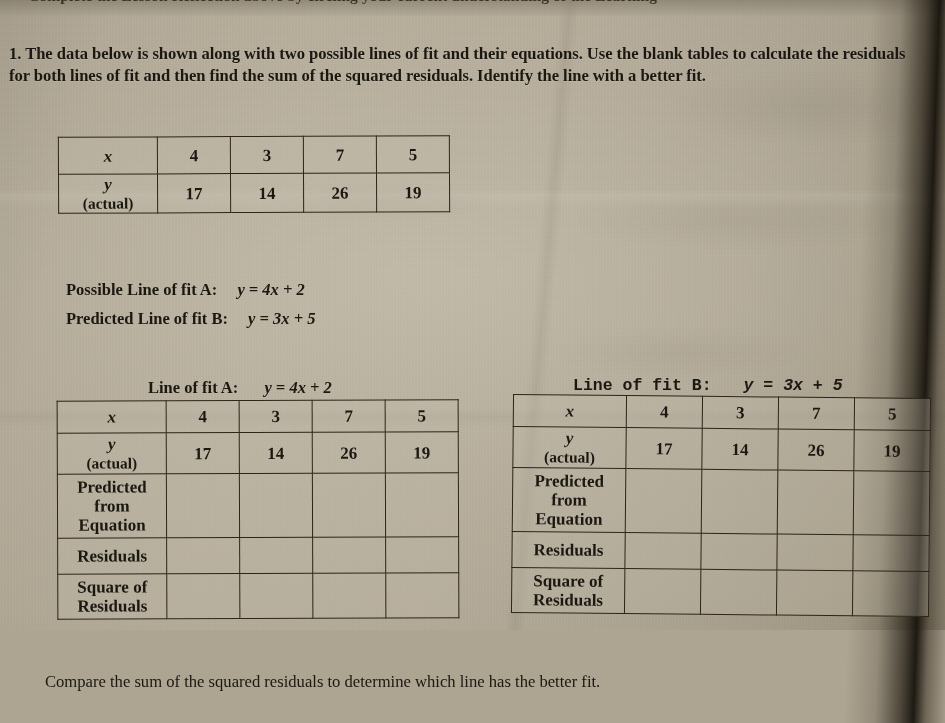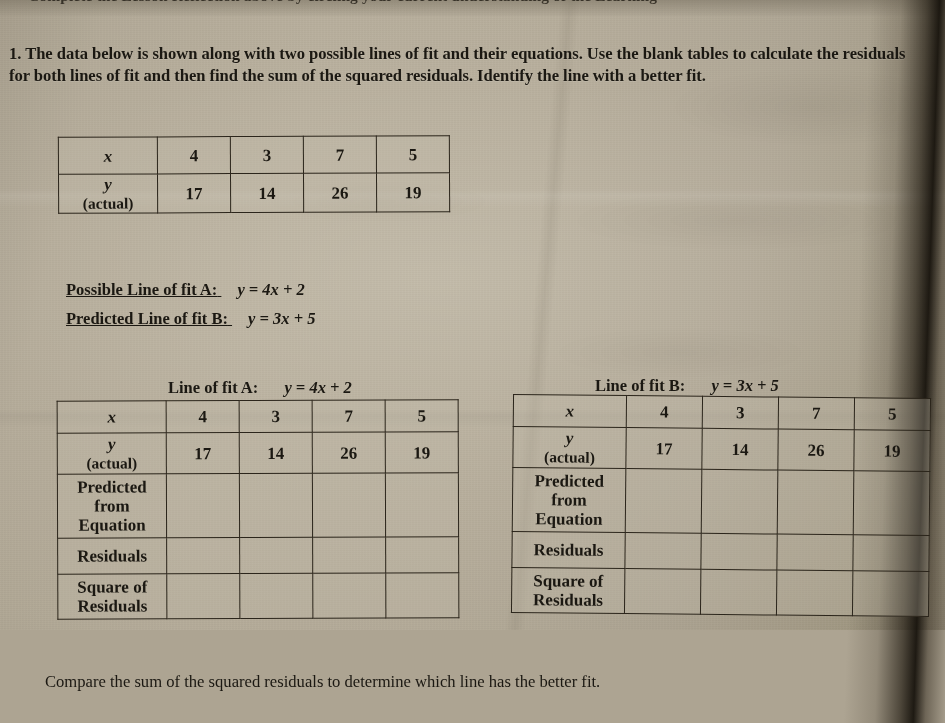--- a/index.html
+++ b/index.html
@@ -166,43 +166,42 @@
 
   
   #equations {
     position: absolute;
     left: 66px;
     top: 275px;
     font-size: 16.5px;
     font-weight: 700;
     line-height: 29px;
     color: #1b1812;
-    text-decoration: underline;
   }
   #equations .eq {
     display: inline-block;
     margin-left: 16px;
     font-style: italic;
   }
 
   
   .cap {
     position: absolute;
     font-size: 16.5px;
     font-weight: 700;
     color: #1b1812;
     white-space: nowrap;
   }
   .cap .eq {
     display: inline-block;
     margin-left: 22px;
     font-style: italic;
   }
-  #cap-a { left: 148px; top: 378px; margin-left: 20px; }
-  #cap-b { left: 595px; top: 376px; }
+  #cap-a { left: 148px; top: 378px; }
+  #cap-b { left: 573px; top: 376px; font-family: Liberation Mono, monospace; }
 
   
   .work {
     position: absolute;
   }
   .work td.lbl       { width: 108px; }
   .work td.val       { width: 72px;  }
   .work tr.r-x  td   { height: 31px; }
   .work tr.r-y  td   { height: 40px; }
   .work tr.r-p  td   { height: 63px; }

